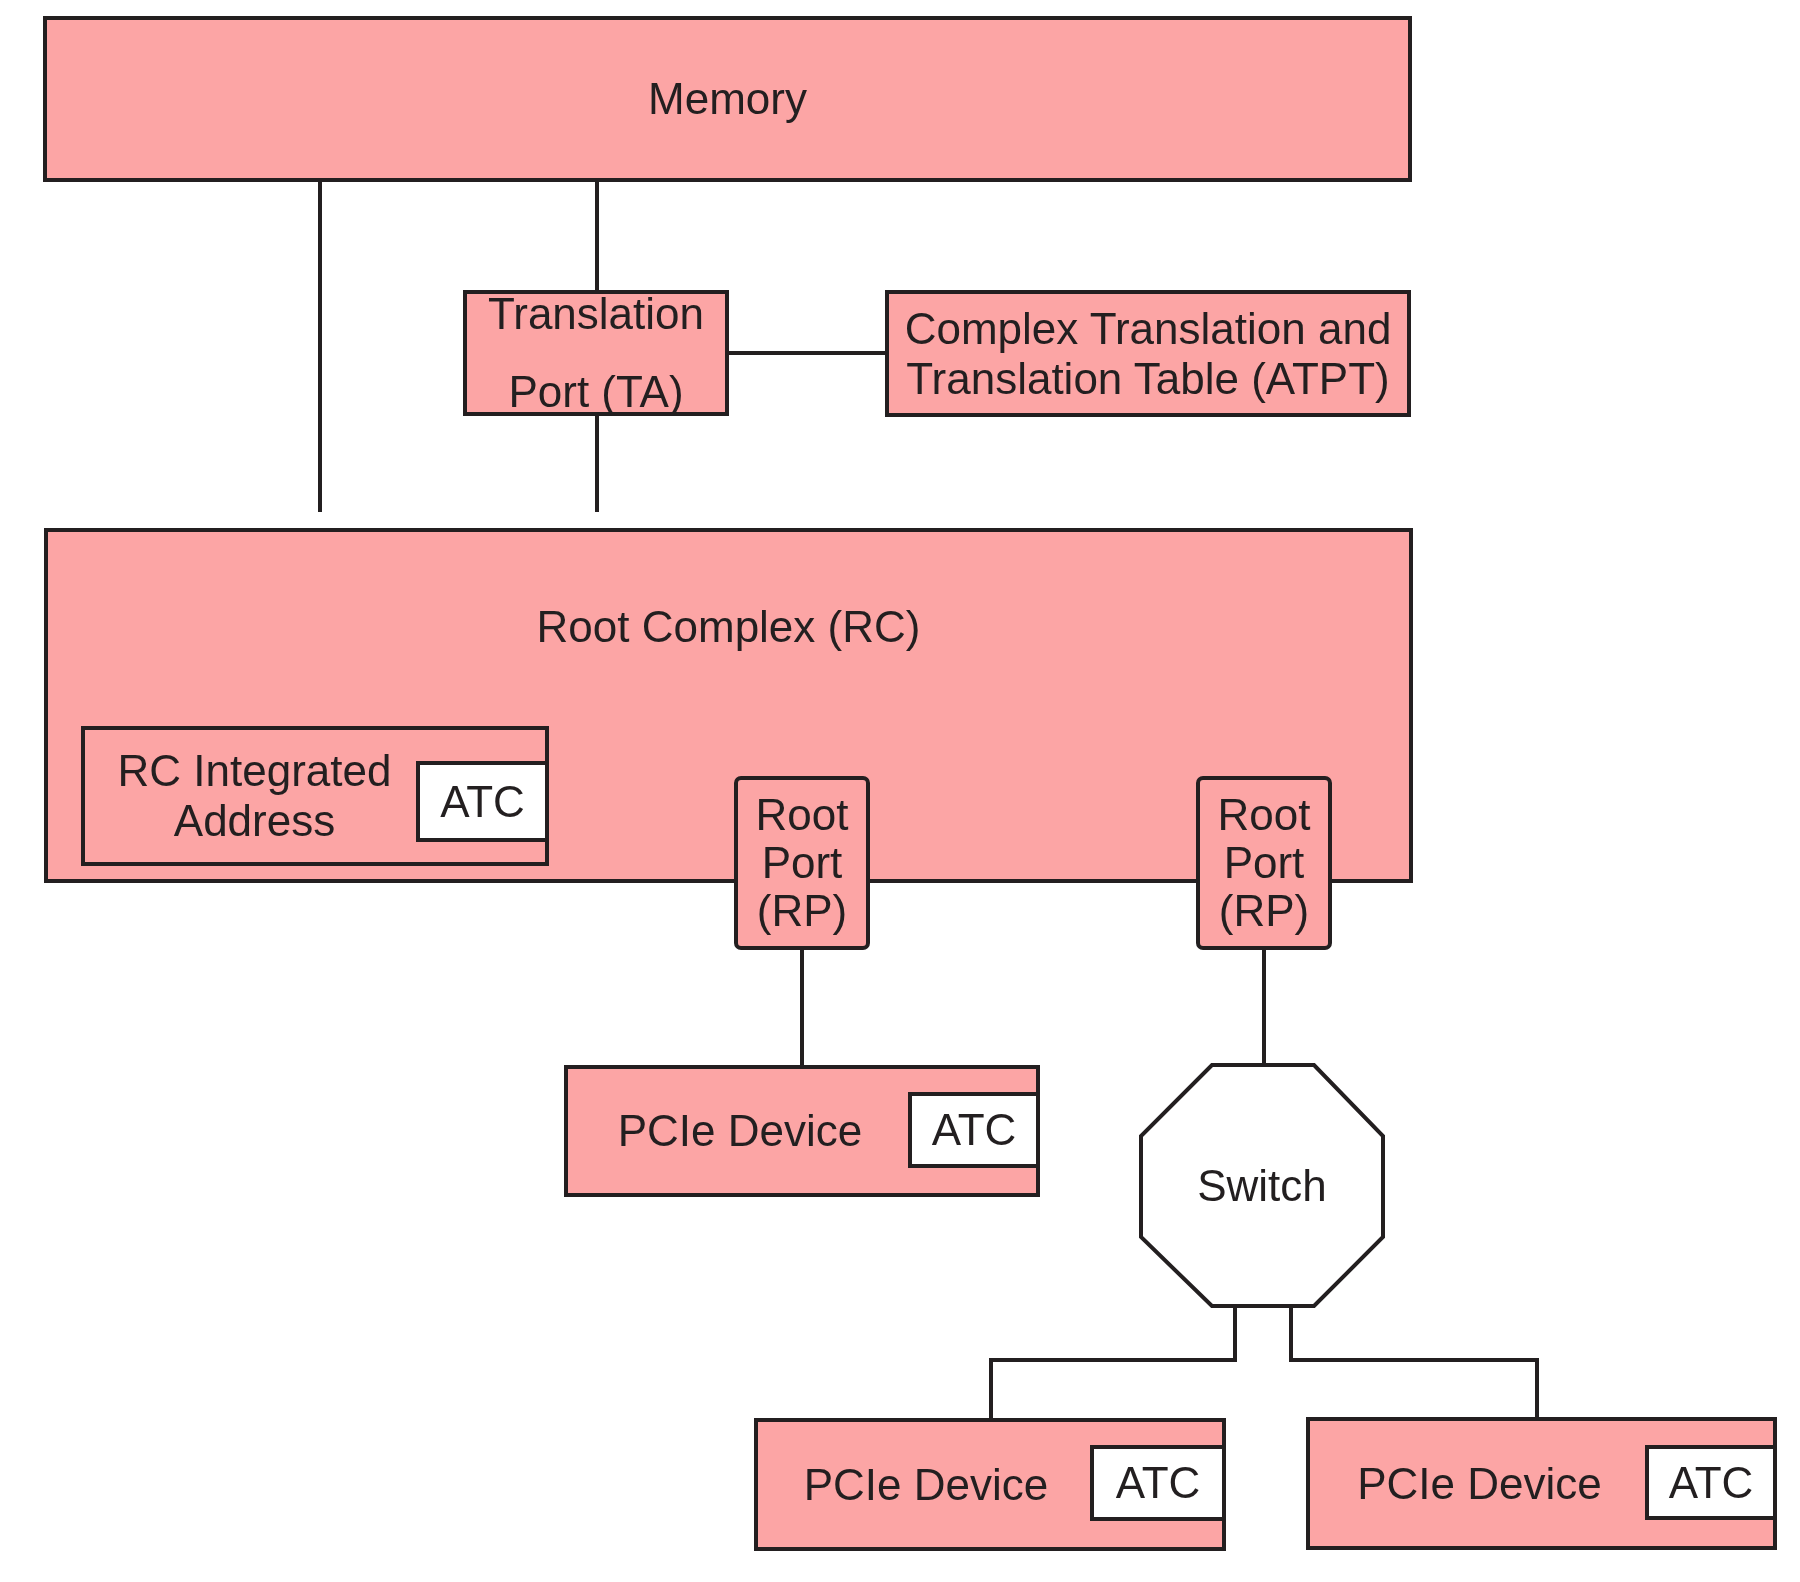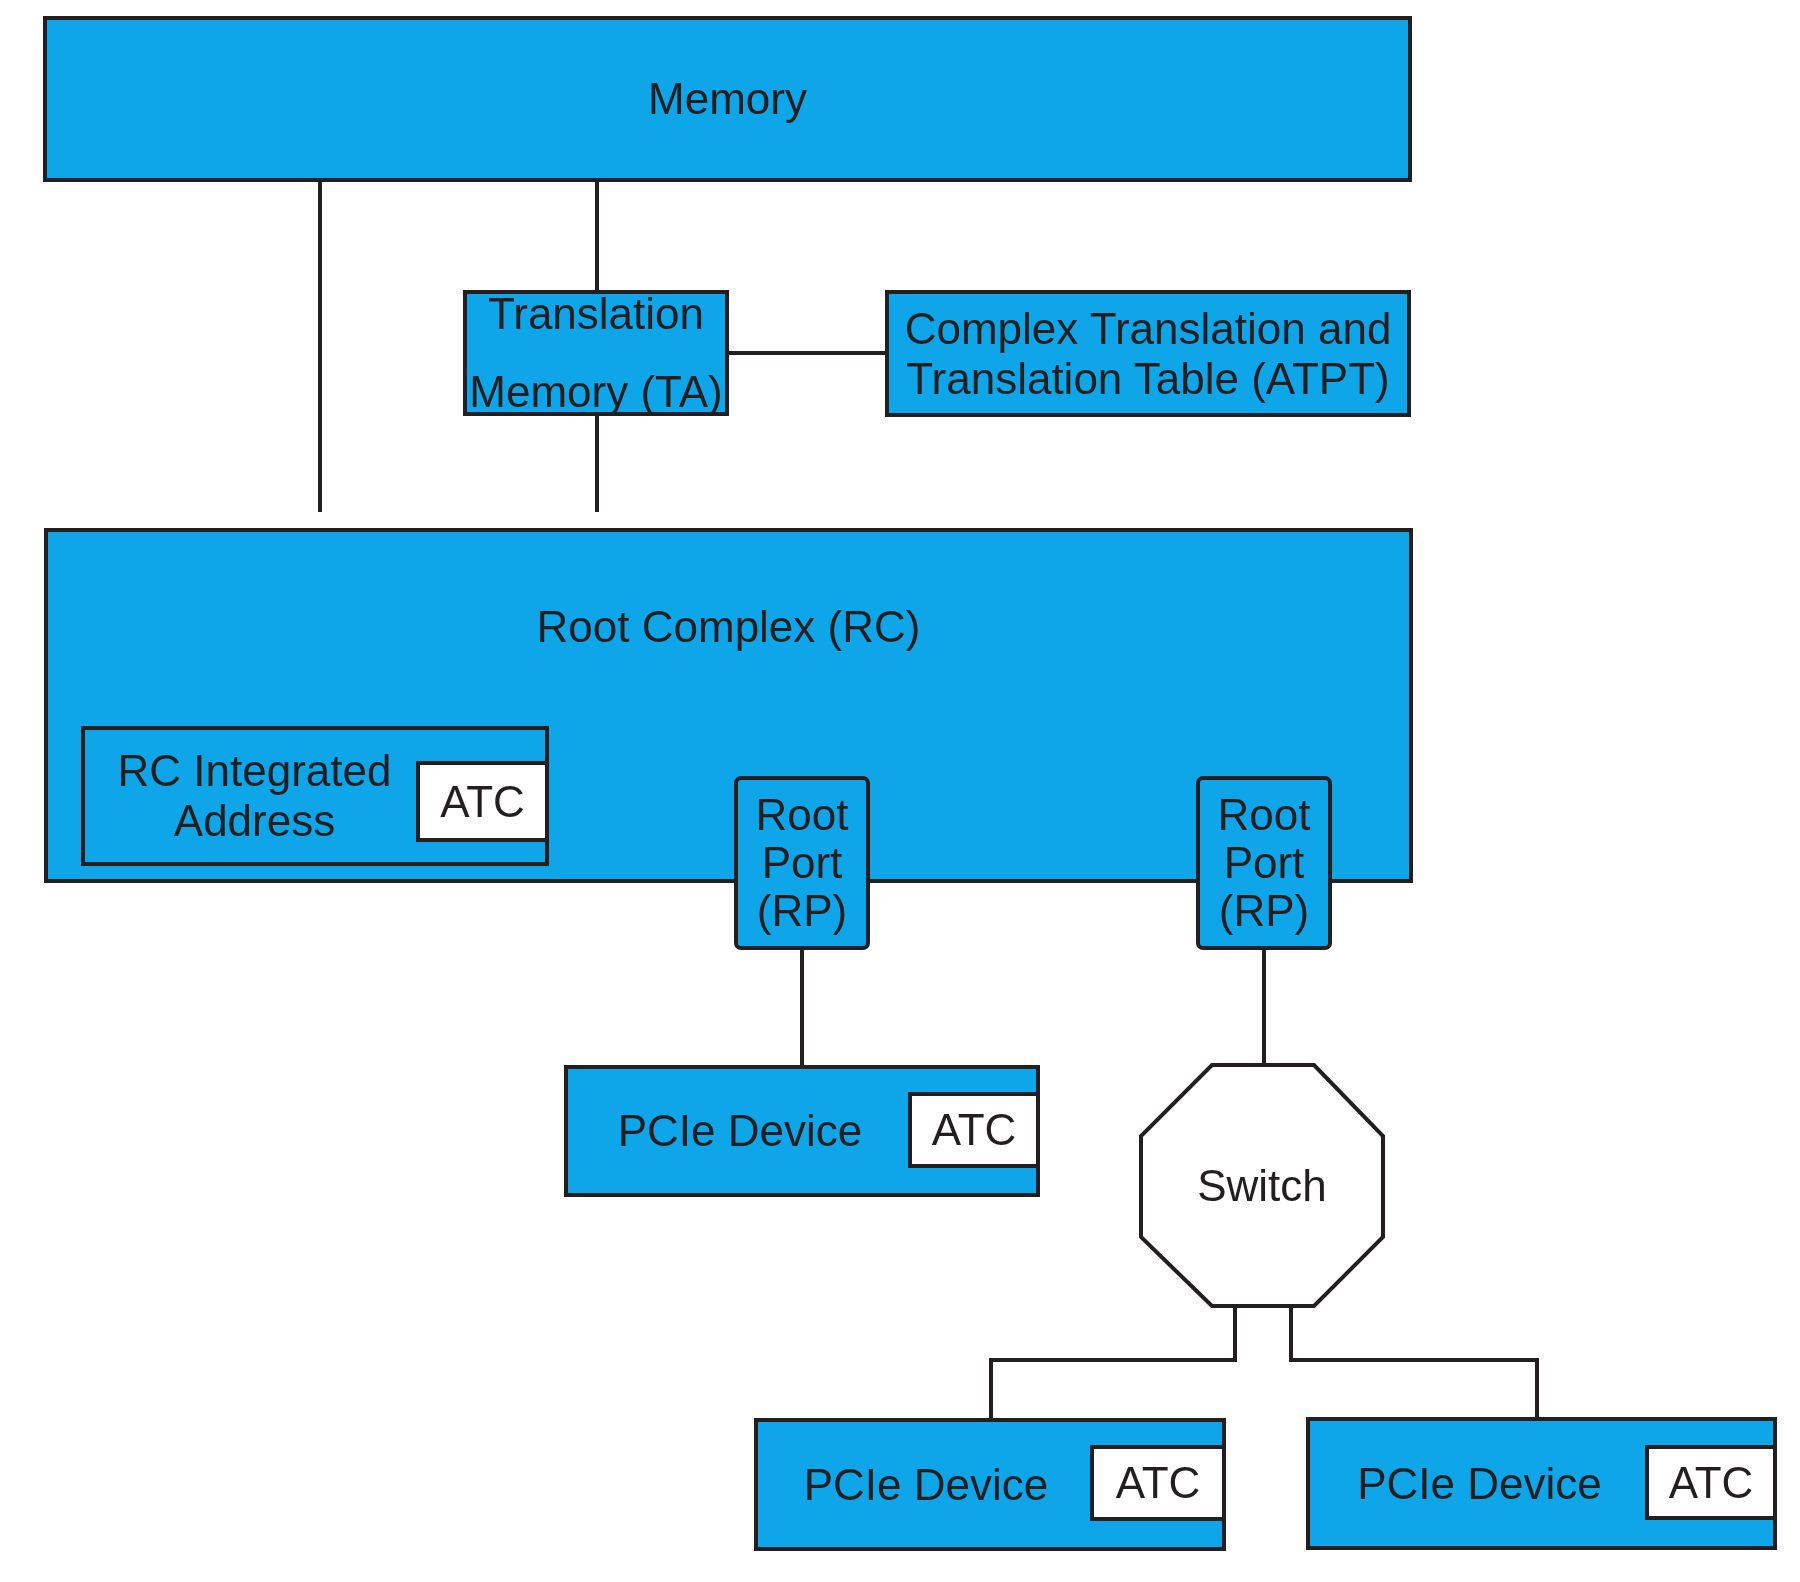--- a/index.html
+++ b/index.html
@@ -20,21 +20,21 @@
   .wires {
     position: absolute;
     left: 0; top: 0;
     width: 1800px;
     height: 1582px;
   }
   .box {
     position: absolute;
     box-sizing: border-box;
     border: 4px solid #231F20;
-    background: #0ea5e9;
+    background: #fca5a5;
   }
   .center-flex {
     display: flex;
     flex-direction: column;
     align-items: center;
     justify-content: center;
     text-align: center;
   }
   .label-area {
     position: absolute;
@@ -90,21 +90,21 @@
     <polyline points="1291,1360 1537,1360 1537,1419"></polyline>
     <polygon fill="#ffffff" points="1212,1065 1314,1065 1383,1136 1383,1237 1314,1306 1212,1306 1141,1237 1141,1136"></polygon>
   </svg>
 
   <div class="box center-flex" style="left:43px; top:16px; width:1369px; height:166px;">
     <span>Memory</span>
   </div>
 
   <div class="box center-flex" style="left:463px; top:290px; width:266px; height:126px;gap:28px;">
     <span>Translation</span>
-    <span>Memory (TA)</span>
+    <span>Port (TA)</span>
   </div>
 
   <div class="box center-flex" style="left:885px; top:290px; width:526px; height:127px;">
     <span>Complex Translation and</span>
     <span>Translation Table (ATPT)</span>
   </div>
 
   <div class="box" style="left:44px; top:508px; width:1369px; height:355px;margin-top:20px;">
     <div class="rc-label">Root Complex (RC)</div>
 

